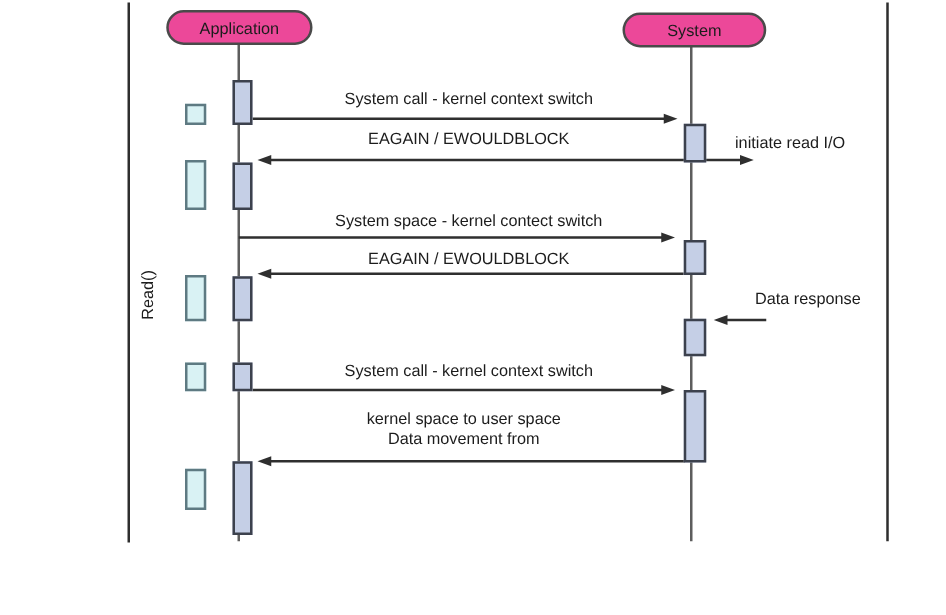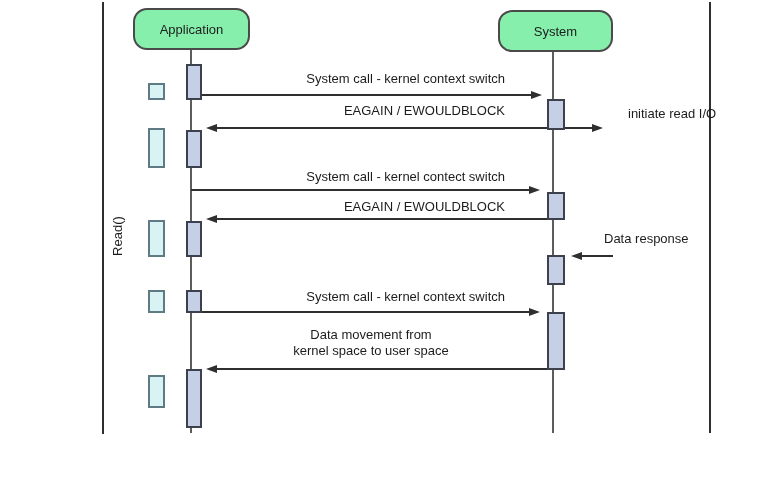--- a/index.html
+++ b/index.html
@@ -6,22 +6,22 @@
   .canvas{position:relative;width:757px;height:492px;background:#ffffff;overflow:hidden;
           font-family:"Liberation Sans", sans-serif;color:#1c1c1c;}
   .abs{position:absolute;}
 
   
   .frame-line{width:2px;background:#2e2e2e;}
   .frame-left{left:102px;top:2px;height:432px;}
   .frame-right{left:709px;top:2px;height:431px;}
 
   
-  .actor{box-sizing:border-box;height:42px;border:2px solid #4a4a4a;border-radius:14px;
-         background:#86efac;display:flex;align-items:center;justify-content:center;
+  .actor{box-sizing:border-box;height:28px;border:2px solid #4a4a4a;border-radius:14px;
+         background:#ec4899;display:flex;align-items:center;justify-content:center;
          font-size:13px;}
   .actor-app{left:133px;top:8px;width:117px;}
   .actor-kernel{left:498px;top:10px;width:115px;}
 
   
   .lifeline{width:2px;background:#5d5d5d;}
   .lifeline-app{left:190px;top:35px;height:398px;}
   .lifeline-kernel{left:552px;top:37px;height:396px;}
 
   
@@ -55,24 +55,24 @@
   .a1-shaft{left:202px;top:94px;width:330px;}   .a1-head{left:531px;top:91px;}
   .a2-shaft{left:216px;top:127px;width:377px;}  .a2-headl{left:206px;top:124px;} .a2-headr{left:592px;top:124px;}
   .a3-shaft{left:191px;top:189px;width:339px;}  .a3-head{left:529px;top:186px;}
   .a4-shaft{left:216px;top:218px;width:331px;}  .a4-headl{left:206px;top:215px;}
   .a5-shaft{left:581px;top:255px;width:32px;}   .a5-headl{left:571px;top:252px;}
   .a6-shaft{left:202px;top:311px;width:328px;}  .a6-head{left:529px;top:308px;}
   .a7-shaft{left:216px;top:368px;width:332px;}  .a7-headl{left:206px;top:365px;}
 
   
   .msg{font-size:13px;white-space:nowrap;}
-  .msg-center{width:260px;text-align:right;}
+  .msg-center{width:260px;text-align:center;}
   .l1{left:245px;top:71px;}
   .l2{left:245px;top:103px;}
-  .l2b{left:628px;top:106px;}
+  .l2b{left:588px;top:106px;}
   .l4{left:245px;top:169px;}
   .l5{left:245px;top:199px;}
   .l6{left:604px;top:231px;}
   .l7{left:245px;top:289px;}
   .l8{left:241px;top:327px;line-height:16px;text-align:center;width:260px;font-size:13px;}
 
   
   .side-label{left:88px;top:228px;width:60px;height:16px;font-size:13px;text-align:center;
               transform:rotate(-90deg);transform-origin:center;}
 
@@ -134,25 +134,25 @@
   <div class="abs actor actor-app">
     <span>Application</span>
   </div>
   <div class="abs actor actor-kernel">
     <span>System</span>
   </div>
 
   <div class="abs msg msg-center l1">System call - kernel context switch</div>
   <div class="abs msg msg-center l2">EAGAIN / EWOULDBLOCK</div>
   <div class="abs msg l2b">initiate read I/O</div>
-  <div class="abs msg msg-center l4">System call - kernel contect switch</div>
+  <div class="abs msg msg-center l4">System space - kernel contect switch</div>
   <div class="abs msg msg-center l5">EAGAIN / EWOULDBLOCK</div>
   <div class="abs msg l6">Data response</div>
   <div class="abs msg msg-center l7">System call - kernel context switch</div>
   <div class="abs l8">
+    <div>kernel space to user space</div>
     <div>Data movement from</div>
-    <div>kernel space to user space</div>
   </div>
 
   <div class="abs side-label">Read()</div>
 
 
 </div>
 
 </body></html>

